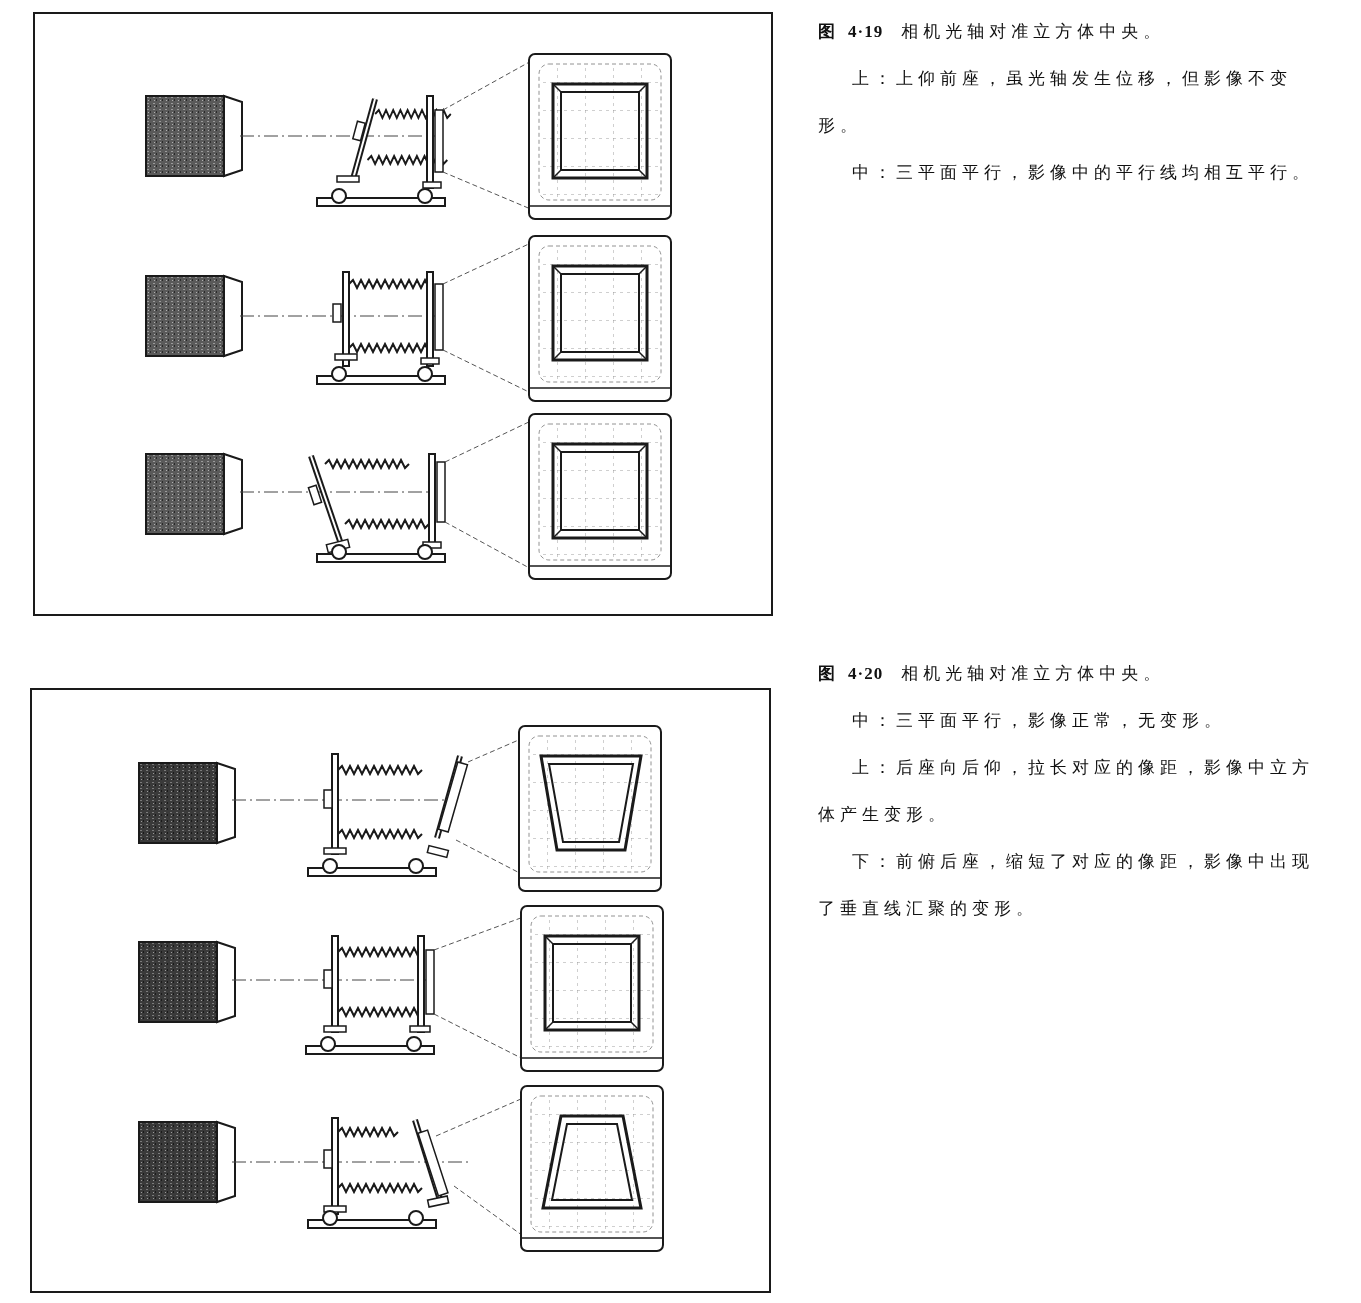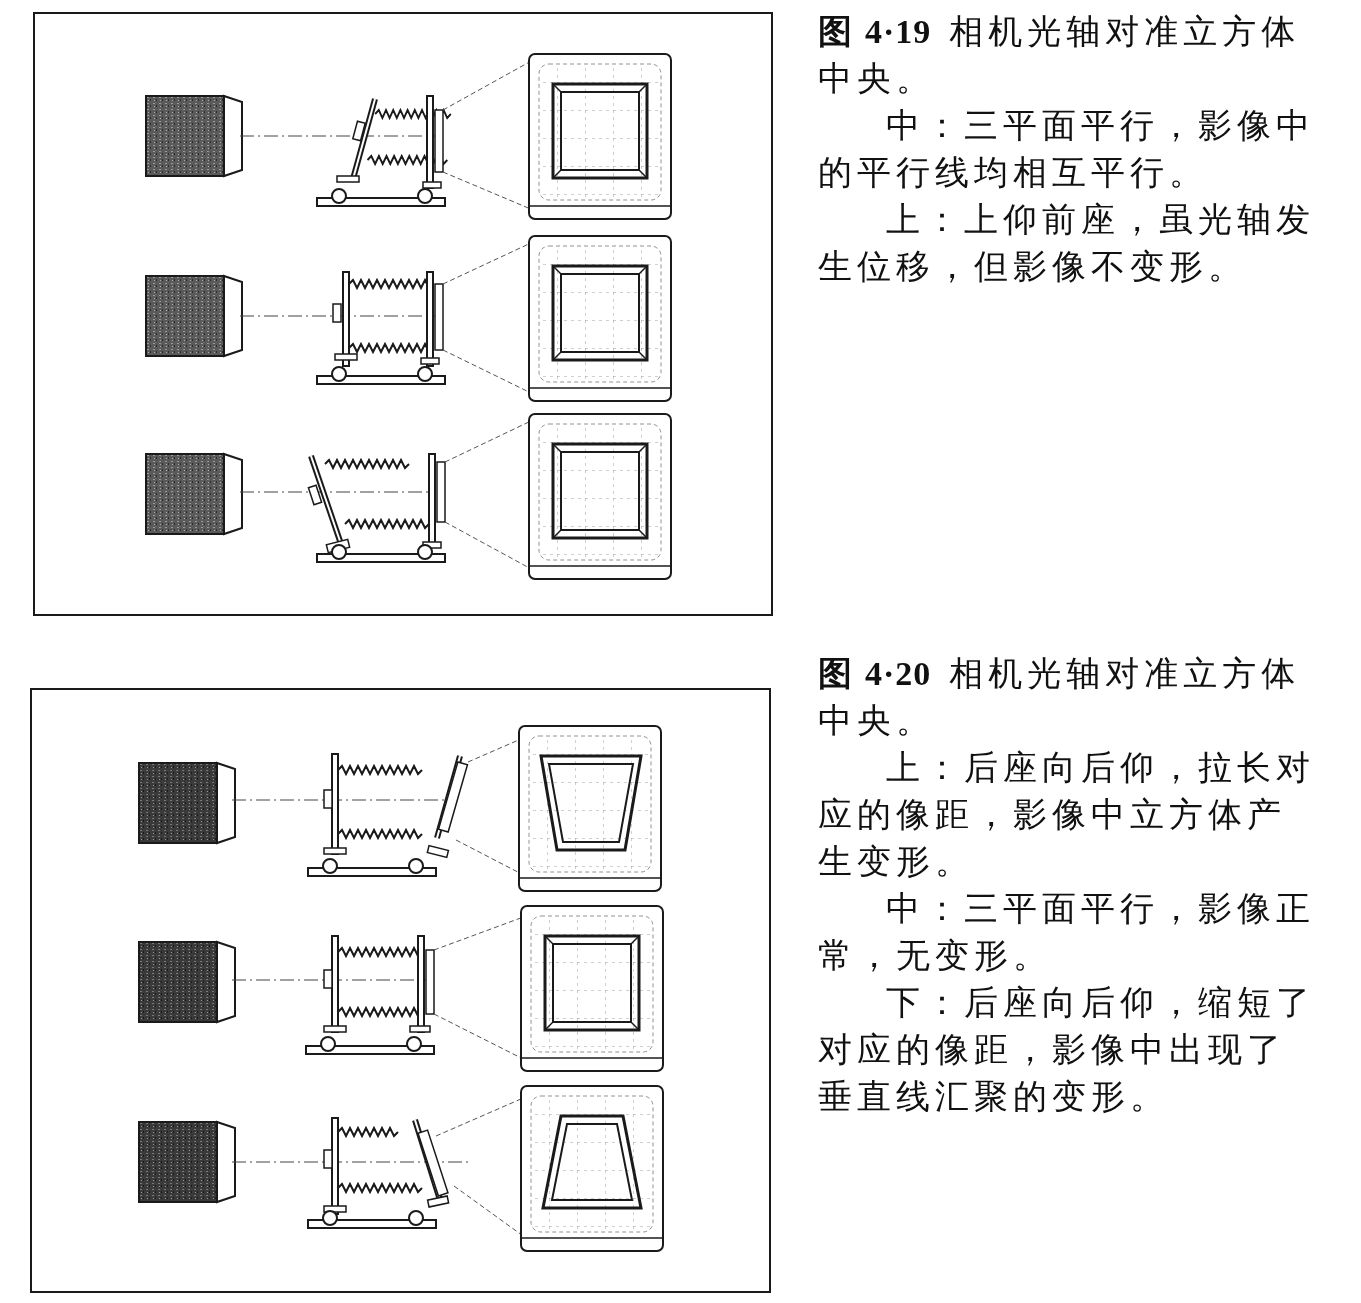--- a/index.html
+++ b/index.html
@@ -2,21 +2,21 @@
 <html><head>
 <meta charset="utf-8">
 <style>
   html, body { margin: 0; padding: 0; background: #ffffff; }
   body { width: 1361px; height: 1303px; position: relative; overflow: hidden;
          font-family: "DejaVu Serif", "Liberation Serif", serif; color: #111; }
   .frame { position: absolute; border: 2px solid #1a1a1a; background: #fff; box-sizing: border-box; }
   #fig1 { left: 33px; top: 12px; width: 740px; height: 604px; }
   #fig2 { left: 30px; top: 688px; width: 741px; height: 605px; }
   .frame svg { position: absolute; left: 0; top: 0; }
-  .caption { position: absolute; left: 818px; width: 500px; font-size: 34px; line-height: 47px; letter-spacing: 5px; }
+  .caption { position: absolute; left: 818px; width: 500px; font-size: 17px; line-height: 47px; letter-spacing: 5px; }
   #cap1 { top: 8px; }
   #cap2 { top: 650px; }
   .cap-title { font-weight: bold; }
   .cap-num { font-family: "Liberation Serif", serif; font-weight: bold; letter-spacing: 1px; margin: 0 18px 0 8px; }
   .para { text-indent: 2em; }
 </style>
 </head>
 <body>
 
 <div id="fig1" class="frame">
@@ -216,24 +216,24 @@
         <path d="M46 38 L96 38 L111 114 L31 114 Z" fill="none" stroke="#1a1a1a" stroke-width="2"></path>
       </g>
     </g>
   </svg>
 </div>
 
 <div id="cap1" class="caption">
   <div>
     <span class="cap-title">图</span><span class="cap-num">4·19</span><span>相机光轴对准立方体中央。</span>
   </div>
+  <div class="para">上：上仰前座，虽光轴发生位移，但影像不变形。</div>
   <div class="para">中：三平面平行，影像中的平行线均相互平行。</div>
-  <div class="para">上：上仰前座，虽光轴发生位移，但影像不变形。</div>
 </div>
 
 <div id="cap2" class="caption">
   <div>
     <span class="cap-title">图</span><span class="cap-num">4·20</span><span>相机光轴对准立方体中央。</span>
   </div>
+  <div class="para">中：三平面平行，影像正常，无变形。</div>
   <div class="para">上：后座向后仰，拉长对应的像距，影像中立方体产生变形。</div>
-  <div class="para">中：三平面平行，影像正常，无变形。</div>
-  <div class="para">下：后座向后仰，缩短了对应的像距，影像中出现了垂直线汇聚的变形。</div>
+  <div class="para">下：前俯后座，缩短了对应的像距，影像中出现了垂直线汇聚的变形。</div>
 </div>
 
 </body></html>

